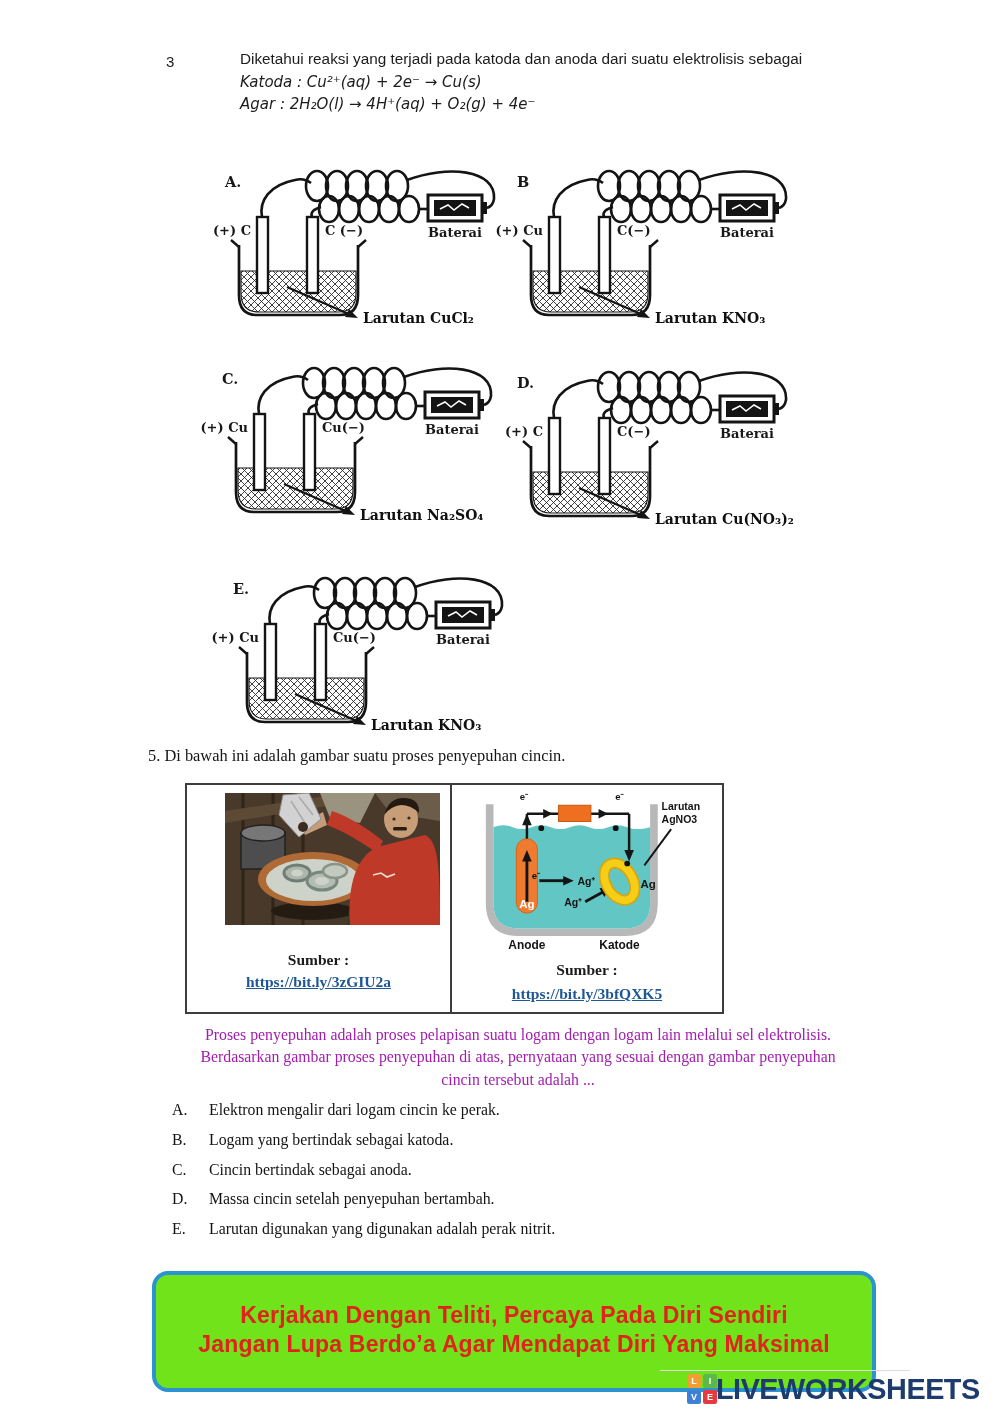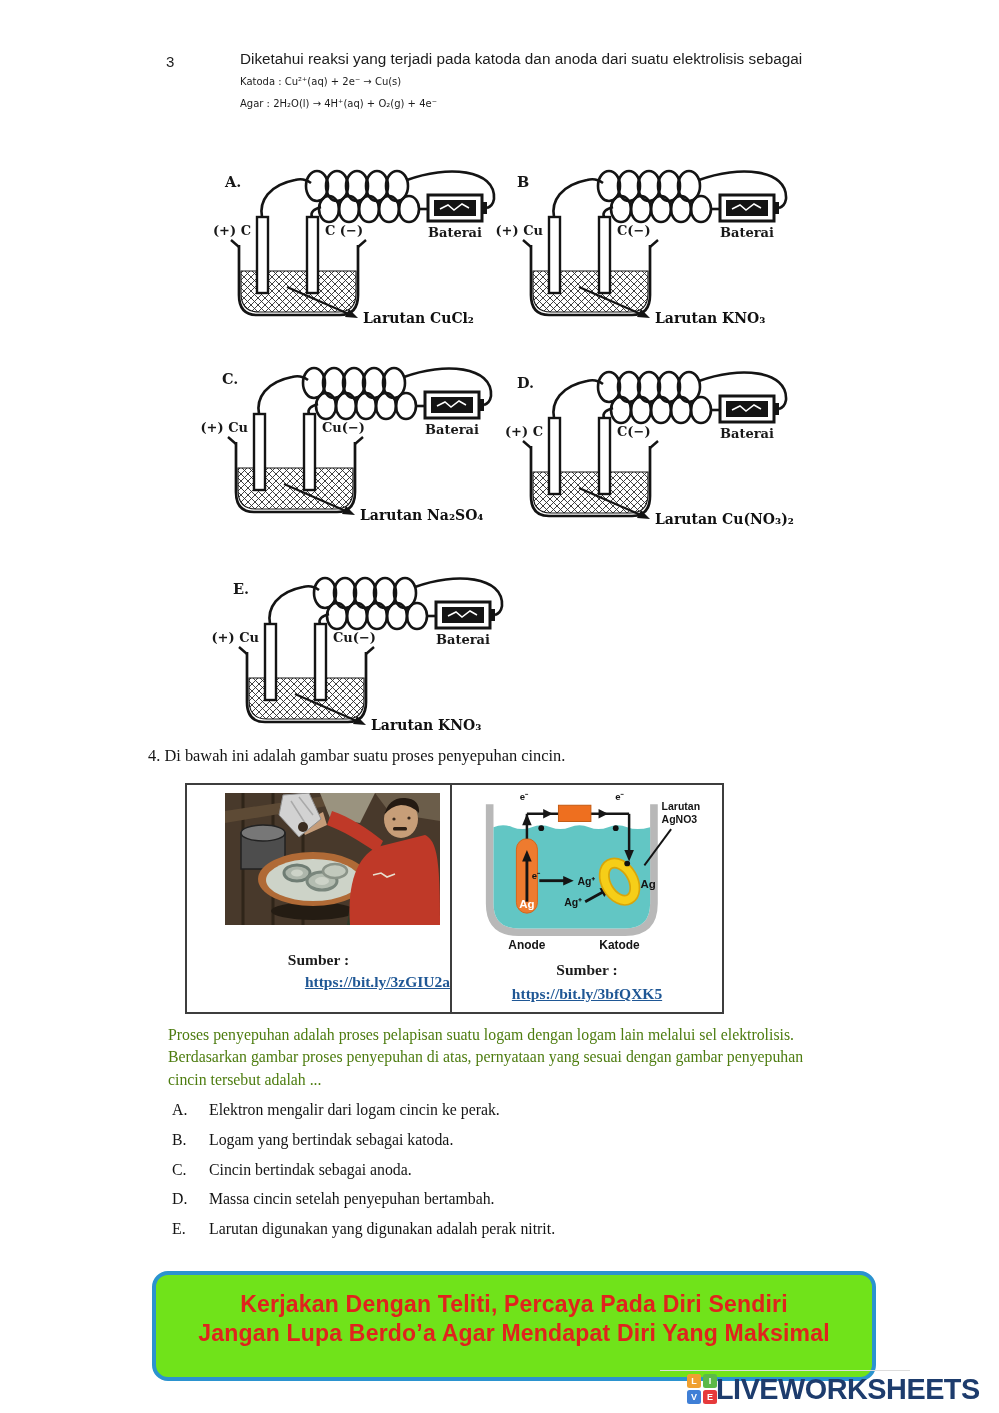--- a/index.html
+++ b/index.html
@@ -4,48 +4,48 @@
 <style>
   html,body{margin:0;padding:0;background:#ffffff;}
   .page{position:relative;width:999px;height:1413px;background:#ffffff;overflow:hidden;
         font-family:"Liberation Serif",serif;color:#161616;}
   .abs{position:absolute;}
 
   
   .q3num{left:166px;top:53px;font-family:"Liberation Sans",sans-serif;font-size:15px;color:#222;}
   .q3text{left:200px;top:48px;width:620px;font-family:"Liberation Sans",sans-serif;
           font-size:15.3px;line-height:22.6px;color:#1c1c1c;margin-left:40px;}
-  .chem{font-family:"DejaVu Sans",sans-serif;font-size:10px;}
+  .chem{font-family:"DejaVu Sans",sans-serif;font-size:15px;font-style:italic;}
 
   
   .cellwrap{width:320px;height:170px;}
   .dletter{font-family:"DejaVu Serif",serif;font-size:14.5px;font-weight:bold;fill:#181818;}
   .dlabel{font-family:"DejaVu Serif",serif;font-size:13px;font-weight:bold;fill:#181818;}
   .dsol{font-family:"DejaVu Serif","DejaVu Sans",serif;font-size:14px;font-weight:bold;fill:#101010;}
 
   
   .q4head{left:148px;top:746px;font-size:16.4px;color:#141414;}
   .tablebox{left:185px;top:783px;width:535px;height:227px;border:2px solid #3d3d3d;display:flex;background:#fff;}
   .cell-left{width:263px;border-right:2px solid #3d3d3d;position:relative;}
   .cell-right{flex:1;position:relative;}
   .sumber{font-weight:bold;font-size:15.5px;color:#1c1c1c;text-align:center;width:100%;}
   .srclink{font-weight:bold;font-size:15.5px;color:#1f5795;text-decoration:underline;text-align:center;width:100%;display:block;}
   .pl{font-family:"Liberation Sans",sans-serif;font-weight:bold;fill:#141414;}
   .plw{font-family:"Liberation Sans",sans-serif;font-weight:bold;fill:#ffffff;}
 
-  .para{left:168px;top:1024px;width:700px;font-size:15.8px;line-height:22.4px;color:#4d7c0f;}
+  .para{left:168px;top:1024px;width:700px;font-size:15.8px;line-height:22.4px;color:#a21caf;text-align:center;}
   .opts{left:172px;top:1100px;width:640px;}
   .opt-row{display:flex;font-size:15.8px;color:#141414;margin-bottom:9.8px;line-height:20px;}
   .opt-letter{width:37px;flex:none;}
 
   
   .banner{left:152px;top:1271px;width:716px;height:87px;background:#70e31a;
           border:4px solid #2b93cf;border-radius:16px;text-align:center;
           font-family:"Liberation Sans",sans-serif;font-weight:bold;color:#e0231d;
-          font-size:23px;line-height:29px;padding-top:15px;box-sizing:content-box;}
+          font-size:23px;line-height:29px;padding-top:26px;box-sizing:content-box;}
   .banner .bline{letter-spacing:0.2px;}
 
   
   .footline{left:660px;top:1370px;width:250px;height:1px;background:#dcdcdc;}
   .logoicon{left:687px;top:1374px;width:30px;height:32px;display:grid;
             grid-template-columns:14px 14px;grid-template-rows:14px 14px;gap:2px;}
   .logoblock{border-radius:2.5px;color:#fff;font-family:"Liberation Sans",sans-serif;
              font-weight:bold;font-size:9px;display:flex;align-items:center;justify-content:center;}
   .lb0{background:#f0a030;} .lb1{background:#5cb947;} .lb2{background:#3f7fd6;} .lb3{background:#e63a3c;}
   .logotext{left:716px;top:1372px;font-family:"Liberation Sans",sans-serif;font-weight:bold;
@@ -322,21 +322,21 @@
     <text x="260" y="72" text-anchor="middle" class="dlabel">Baterai</text>
 
     <g>
       <path d="M92,122 L156,150" stroke="#141414" stroke-width="2.2" fill="none"></path>
       <polygon points="163,153 150,152 154,144" fill="#141414"></polygon>
     </g>
     <text x="168" y="158" class="dsol">Larutan KNO₃</text>
   </svg>
 </div>
 
-  <div class="abs q4head">4. Di bawah ini adalah gambar suatu proses penyepuhan cincin.</div>
+  <div class="abs q4head">5. Di bawah ini adalah gambar suatu proses penyepuhan cincin.</div>
 
   <div class="abs tablebox">
 
     <div class="cell-left">
       <svg class="abs" style="left:38px;top:8px;" width="215" height="132" viewBox="0 0 215 132">
         <rect width="215" height="132" fill="#48392b"></rect>
         <line x1="18" y1="0" x2="18" y2="132" stroke="#2f2519" stroke-width="3"></line>
         <line x1="48" y1="0" x2="48" y2="132" stroke="#2f2519" stroke-width="3"></line>
         <line x1="78" y1="0" x2="78" y2="132" stroke="#2f2519" stroke-width="3"></line>
         <polygon points="0,18 120,0 120,10 0,30" fill="#5d4a35"></polygon>
@@ -366,21 +366,21 @@
           <circle cx="78" cy="34" r="5" fill="#3a2c20"></circle>
           <ellipse cx="176" cy="26" rx="17" ry="19" fill="#c79e78"></ellipse>
           <path d="M159,22 Q164,4 180,5 Q195,6 194,20 Q186,12 176,12 Q166,13 159,22 Z" fill="#241a12"></path>
           <rect x="168" y="34" width="14" height="3.5" rx="1.5" fill="#2a1d13"></rect>
           <circle cx="169" cy="26" r="1.6" fill="#3a2a1e"></circle>
             <circle cx="184" cy="25" r="1.6" fill="#3a2a1e"></circle>
           <path d="M148,82 l8,-2 l6,4 l8,-3" stroke="#e8e0d0" stroke-width="1.6" fill="none"></path>
         </g>
       </svg>
       <div class="abs sumber" style="top:166px;">Sumber :</div>
-      <a class="abs srclink" style="top:188px;text-align:right;" href="#">https://bit.ly/3zGIU2a</a>
+      <a class="abs srclink" style="top:188px;" href="#">https://bit.ly/3zGIU2a</a>
     </div>
 
     <div class="cell-right">
       <svg class="abs" style="left:22px;top:4px;" width="230" height="170" viewBox="0 0 240 178">
 
         <path d="M16,16 V120 Q16,150 46,150 H158 Q188,150 188,120 V16" fill="none" stroke="#b8b8b8" stroke-width="8"></path>
 
         <path d="M20,40 Q30,36 40,40 T60,40 T80,40 T100,40 T120,40 T140,40 T160,40 T184,40 V120 Q184,146 158,146 H46 Q20,146 20,120 Z" fill="#62c6c4"></path>
 
         <rect x="44" y="52" width="22" height="78" rx="11" fill="#ee7b2f" stroke="#d96315" stroke-width="1"></rect>

